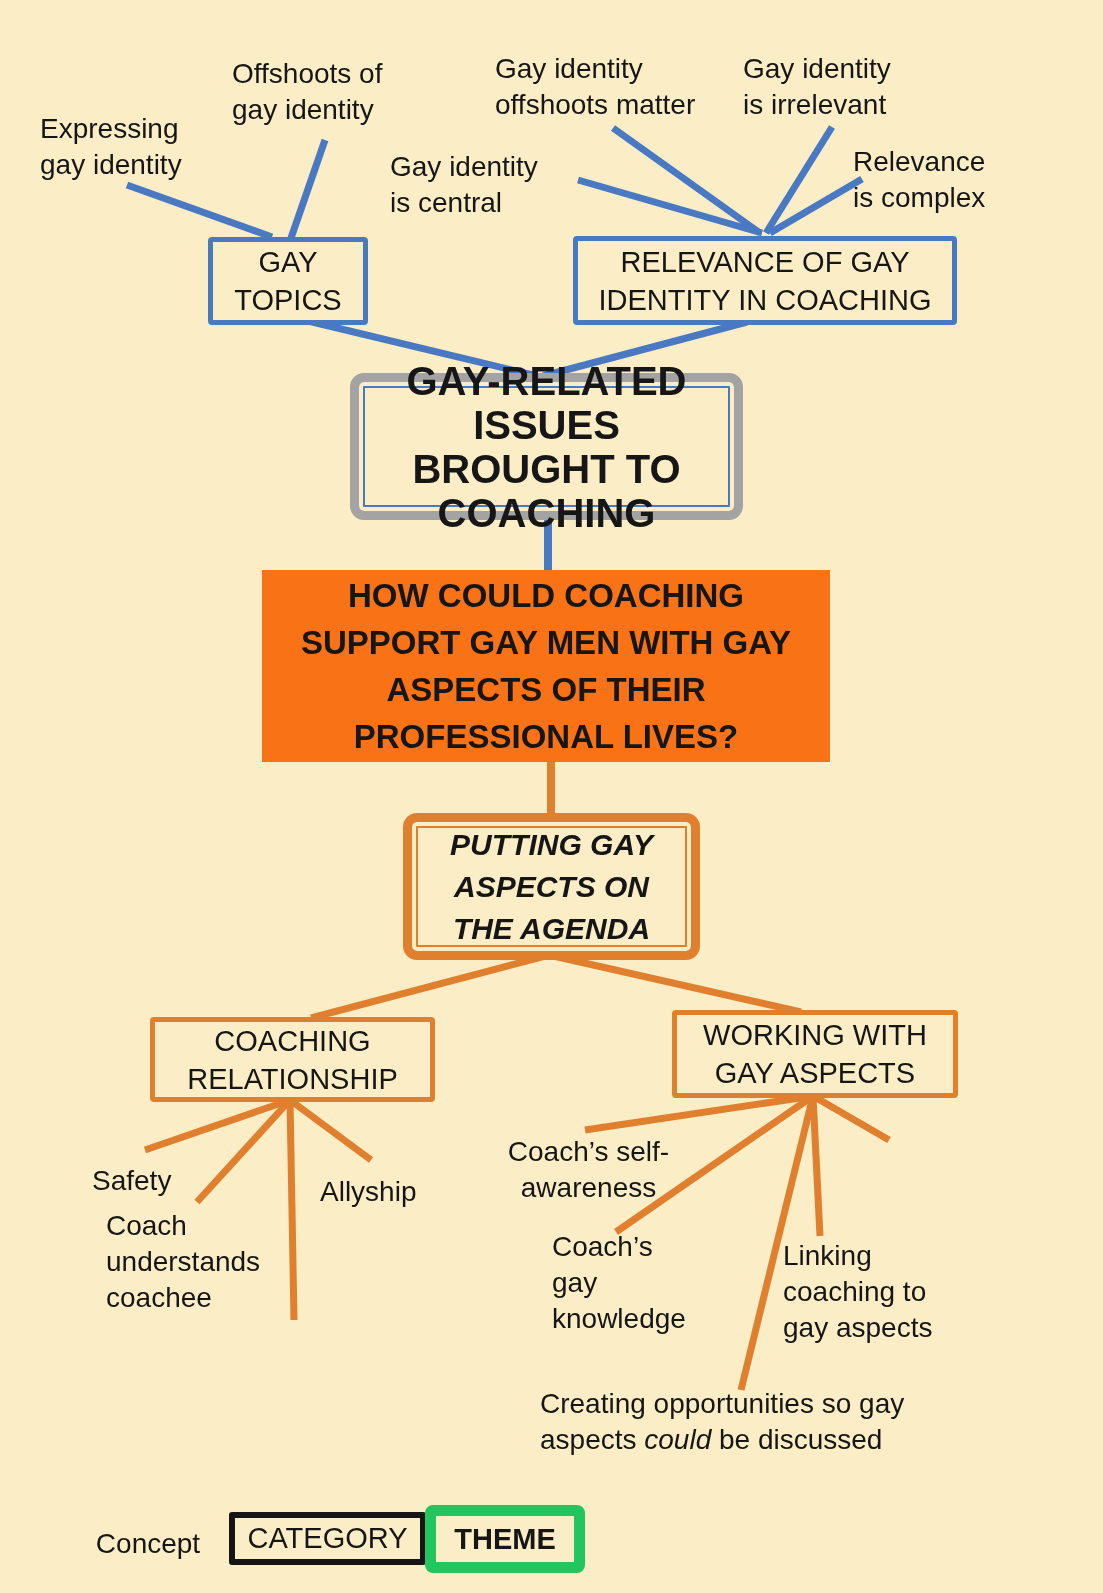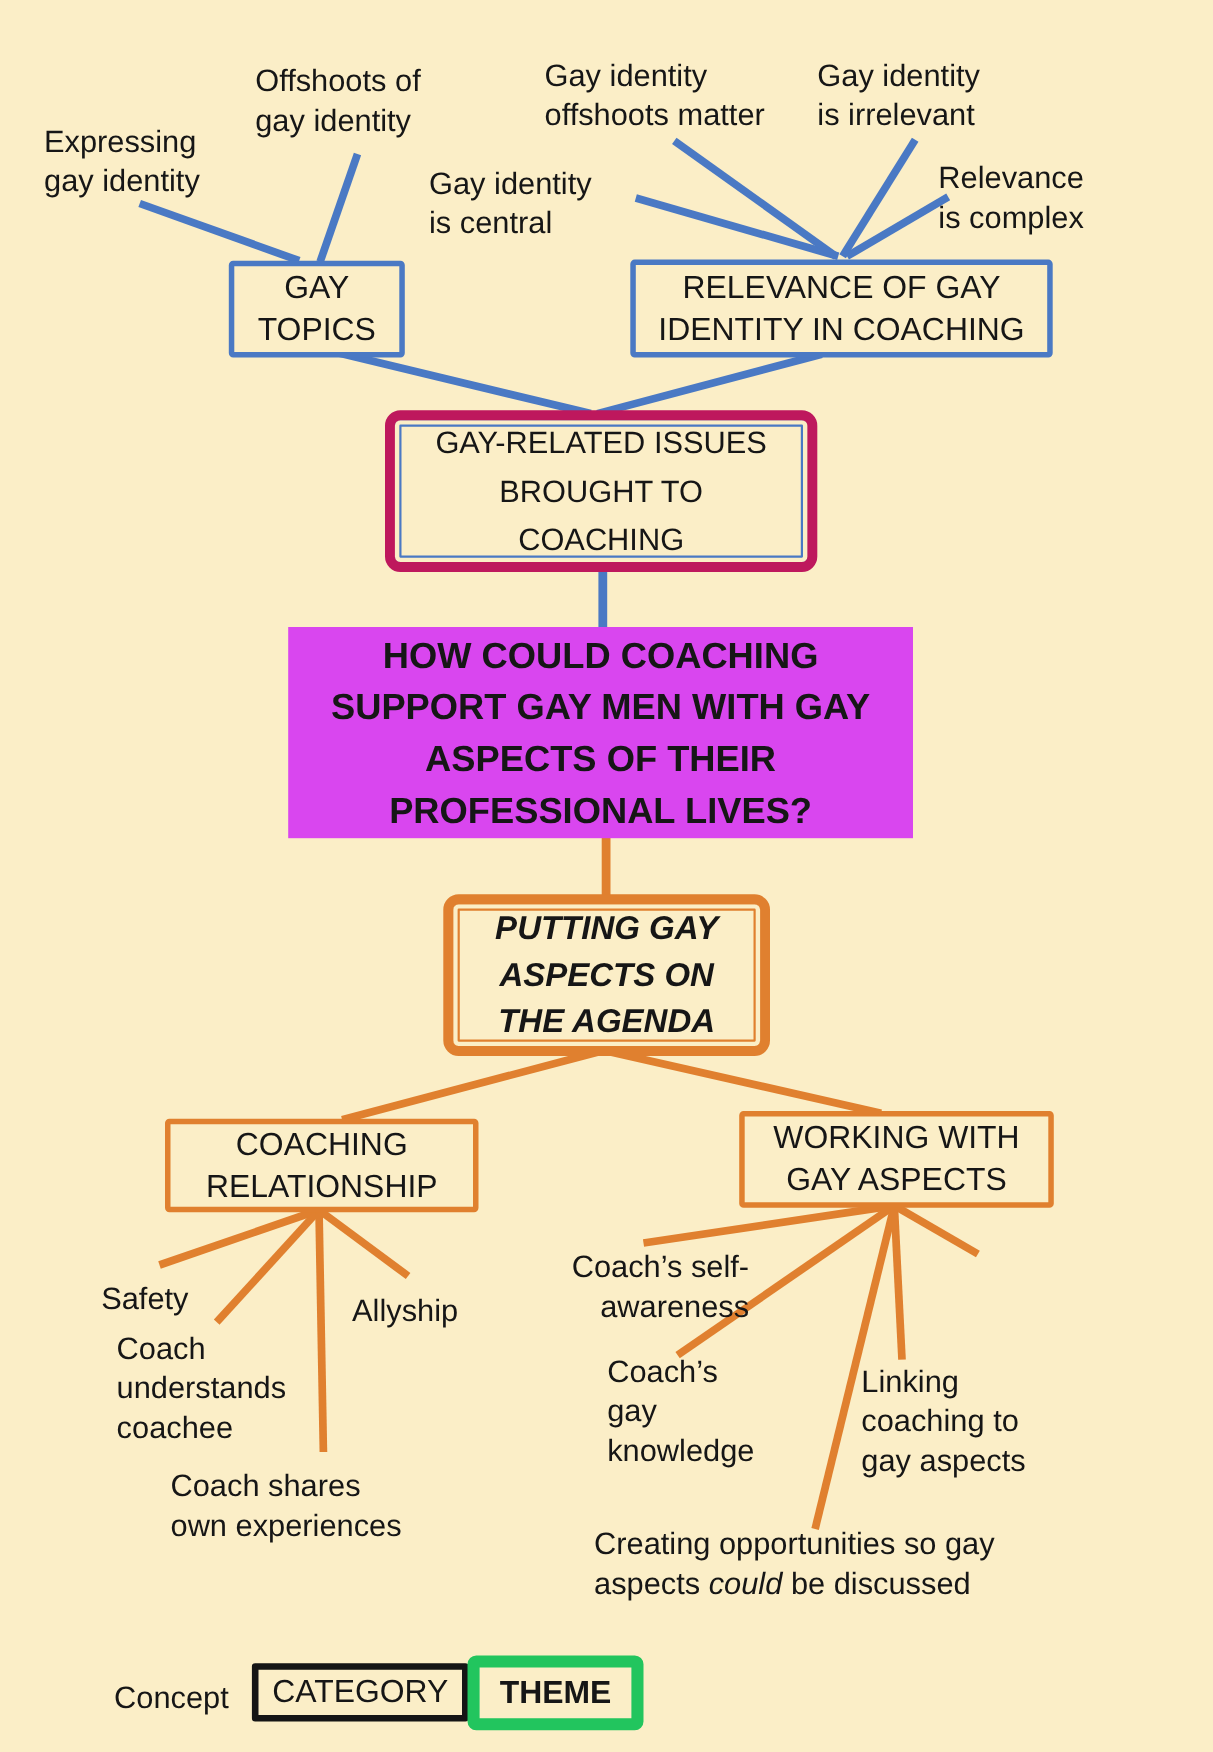--- a/index.html
+++ b/index.html
@@ -11,43 +11,43 @@
   }
   #wires { position:absolute; left:0; top:0; width:1103px; height:1593px; }
   #wires line.b { stroke:#4a79c4; stroke-width:7; }
   #wires line.o { stroke:#e0802f; stroke-width:7; }
   #wires line.w8 { stroke-width:8; }
 
   .label {
     position:absolute; white-space:pre-line; text-align:left;
     font-size:28px; line-height:36px;
   }
-  .label.left { text-align:right; }
+  .label.left { text-align:center; }
 
   .box {
     position:absolute; box-sizing:border-box;
     display:flex; align-items:center; justify-content:center;
     text-align:center; white-space:pre-line;
     background:#fbeec7;
   }
   .cat-blue   { border:5px solid #4a79c4; border-radius:4px; font-size:29px; line-height:38px; }
   .cat-orange { border:5px solid #e0802f; border-radius:4px; font-size:29px; line-height:38px; }
   .theme-blue {
-    border:9px solid #be185d; border-radius:14px; font-weight:normal;
-    font-size:28px; line-height:44px;
+    border:9px solid #a3a3a3; border-radius:14px; font-weight:bold;
+    font-size:40px; line-height:44px;
     box-shadow: inset 0 0 0 4px #fbeec7, inset 0 0 0 6px #4a79c4;
   }
   .theme-orange {
     border:9px solid #e0802f; border-radius:14px; font-weight:bold;
     font-size:30px; line-height:42px;
     box-shadow: inset 0 0 0 4px #fbeec7, inset 0 0 0 6px #e0802f;
     font-style: italic;
   }
   .question {
-    background:#d946ef; font-weight:bold; font-size:33px; line-height:47px;
+    background:#f97316; font-weight:bold; font-size:33px; line-height:47px;
   }
   .legend-cat   { border:6px solid #151515; border-radius:3px;  font-size:29px;margin-left:16px; }
   .legend-theme { border:11px solid #22c55e; border-radius:8px; font-size:29px; font-weight:bold; }
   .italic { font-style:italic; }
 </style>
 </head>
 <body>
 
 <div id="canvas">
 
@@ -111,22 +111,20 @@
   <div class="box cat-orange" style="left:150px;top:1017px;width:285px;height:85px;">COACHING
 RELATIONSHIP</div>
   <div class="box cat-orange" style="left:672px;top:1010px;width:286px;height:88px;">WORKING WITH
 GAY ASPECTS</div>
 
   <div class="label" style="left:92px;top:1163px;width:100px;">Safety</div>
   <div class="label" style="left:106px;top:1208px;width:175px;">Coach
 understands
 coachee</div>
   <div class="label" style="left:320px;top:1174px;width:115px;">Allyship</div>
-  <div class="label" style="left:155px;top:1333px;width:215px;">Coach shares
-own experiences</div>
 
   <div class="label left" style="left:496px;top:1134px;width:185px;">Coach’s self-
 awareness</div>
   <div class="label" style="left:552px;top:1229px;width:152px;">Coach’s
 gay
 knowledge</div>
   <div class="label" style="left:783px;top:1238px;width:175px;">Linking
 coaching to
 gay aspects</div>
   <div class="label" style="left:540px;top:1386px;width:420px;"><span>Creating opportunities so gay

